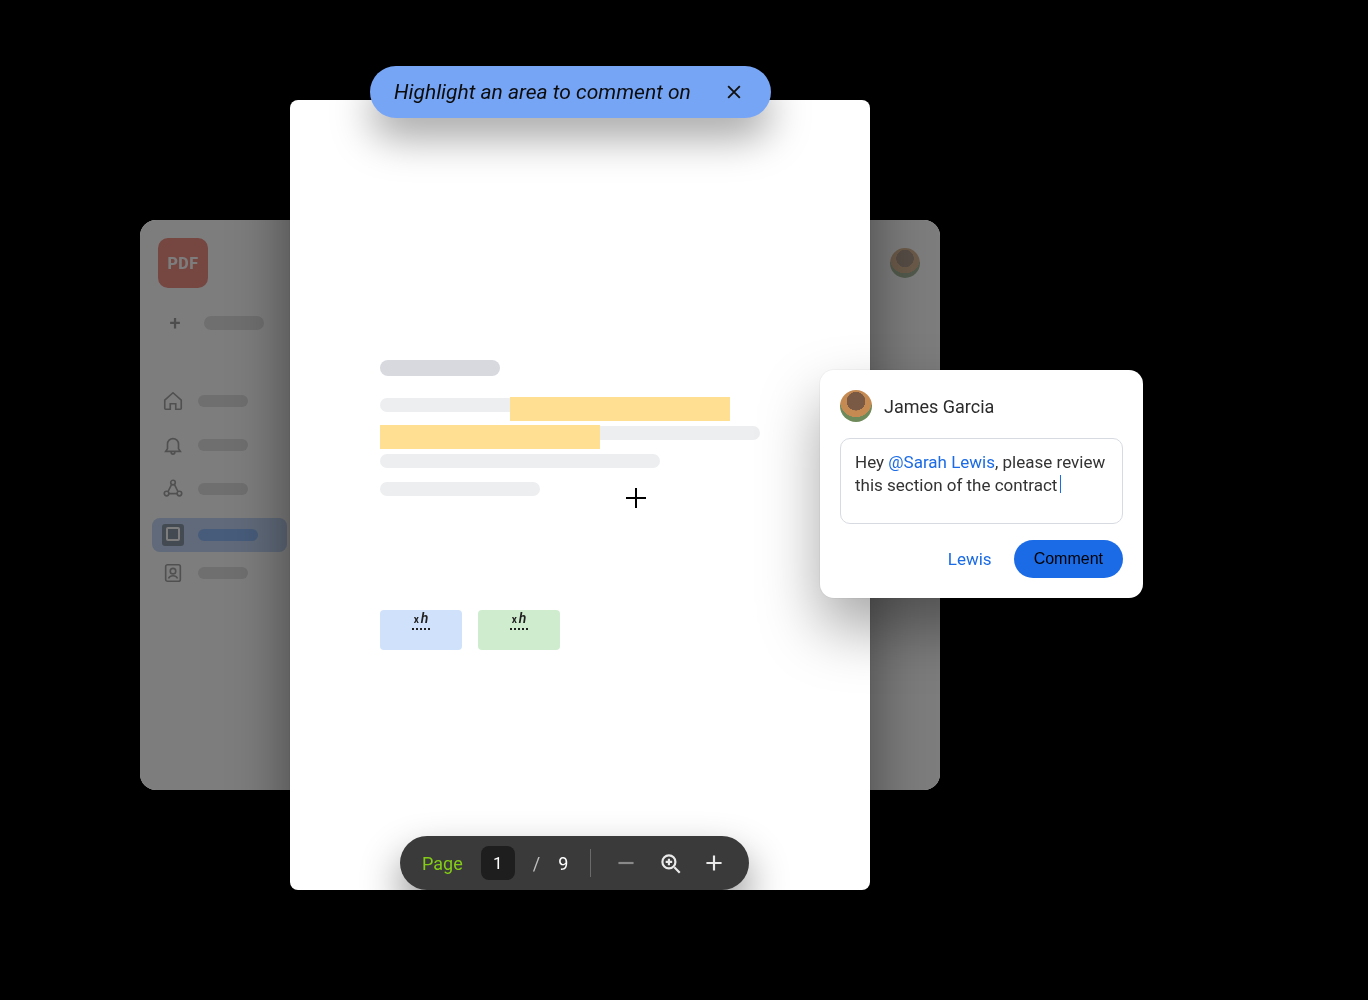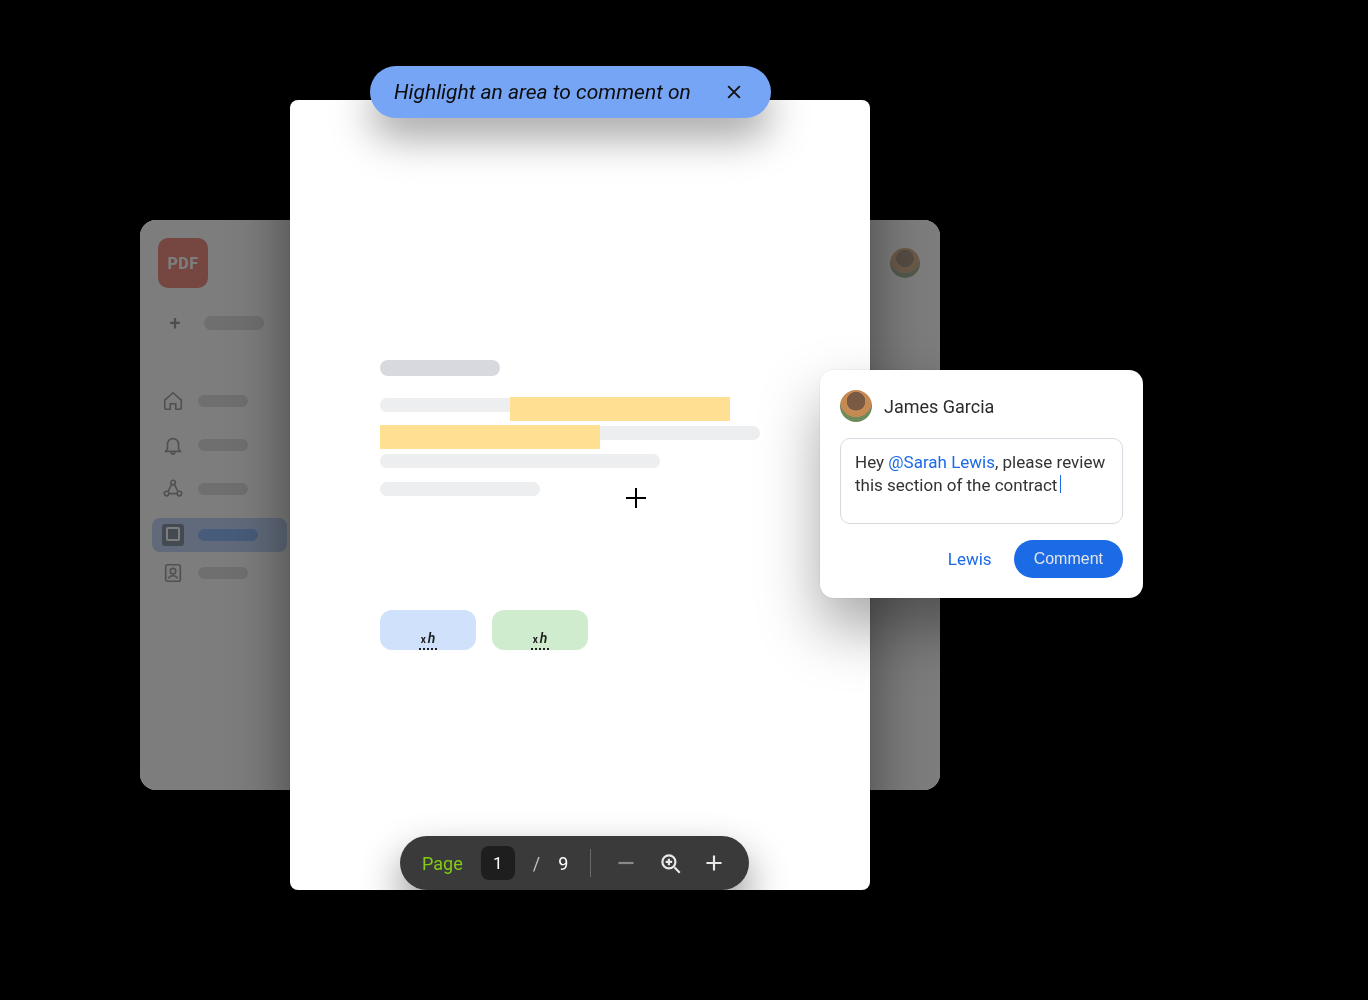--- a/index.html
+++ b/index.html
@@ -117,21 +117,21 @@
   .l5 { width: 160px; }
   .plus-cursor {
     position:absolute; left:246px; top:62px;
     width:20px; height:20px;
   }
   .plus-cursor::before,.plus-cursor::after{content:"";position:absolute;background:#000;}
   .plus-cursor::before{left:9px;top:0;width:2px;height:20px;}
   .plus-cursor::after{top:9px;left:0;height:2px;width:20px;}
 
   .sig-row { position:absolute; left:90px; top:510px; display:flex; gap:16px; }
-  .sig-box { width:96px; height:40px; border-radius:12px; display:flex; align-items:flex-end; justify-content:center; }
+  .sig-box { width:82px; height:40px; border-radius:4px; display:flex; align-items:flex-start; justify-content:center; }
   .sig1 { background:#cfe1fb; }
   .sig2 { background:#cfeccf; }
   .sig-txt {
     font-style: italic; font-weight:600; font-size:14px; color:#1f1f1f;
     border-bottom: 2px dotted #1f1f1f; padding: 0 2px 2px 2px;
   }
   .sig-prefix{font-size:10px;font-weight:700;margin-right:2px;font-style:normal;}
 
   
   .hint-bar {
@@ -197,21 +197,21 @@
   .cc-name{font-size:18px;color:#2b2b2b;}
   .cc-input{
     border:1px solid #d7dbe1;border-radius:10px;padding:12px 14px;font-size:17px;color:#333;
     line-height:1.35;min-height:86px;
   }
   .cc-input .mention{color:#1b6be6;}
   .caret { display:inline-block;width:1px;height:18px;background:#1b6be6;vertical-align:-2px;margin-left:3px;}
   .cc-actions{display:flex;justify-content:flex-end;gap:22px;margin-top:16px;align-items:center;}
   .cc-cancel{color:#1b6be6;font-size:17px;cursor:pointer;}
   .cc-submit{
-    background:#1b6be6;color:#e5e5e5;font-size:16px;border:none;border-radius:20px;
+    background:#1b6be6;color:#000000;font-size:16px;border:none;border-radius:20px;
     padding:10px 20px;cursor:pointer;
   }
 </style>
 </head>
 <body>
 
 <div class="stage">
   <div class="pdf-badge">PDF</div>
   <div class="search-pill"></div>
   <div class="avatar-top"></div>

